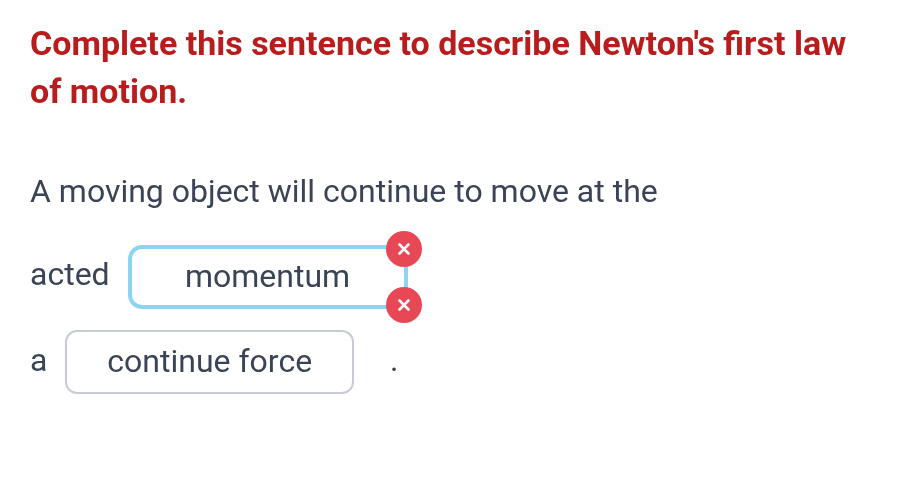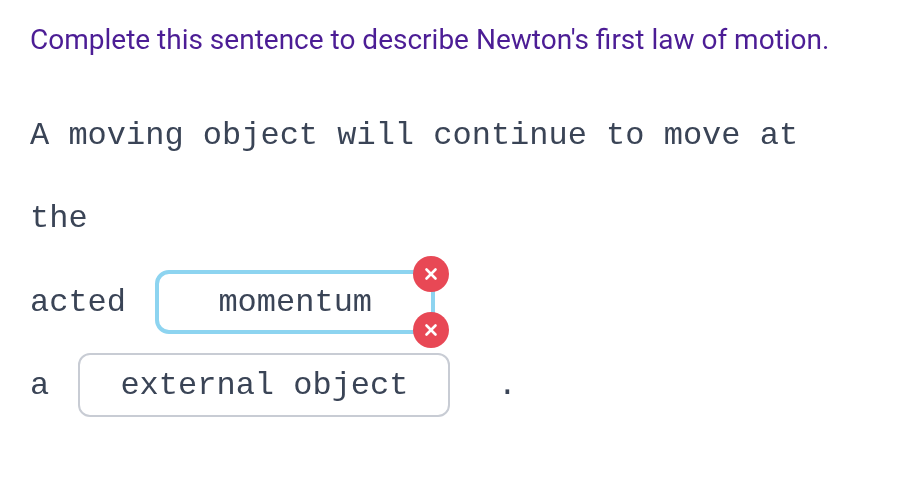--- a/index.html
+++ b/index.html
@@ -8,31 +8,30 @@
       box-sizing: border-box;
     }
     body {
       font-family: -apple-system, BlinkMacSystemFont, 'Segoe UI', Roboto, sans-serif;
       background: #fff;
       padding: 20px 30px;
       width: 902px;
       color: #3a4456;
     }
     .instruction {
-      font-size: 28px;
-      color: #4c1d95;
+      font-size: 34px;
+      color: #b91c1c;
       line-height: 1.4;
       margin-bottom: 35px;
-      font-weight: 400;
+      font-weight: 700;
     }
     .sentence-container {
       font-size: 32px;
       color: #3a4456;
       line-height: 2.6;
-      font-family: Liberation Mono, monospace;
     }
     .text-part {
       display: inline;
     }
     .blank-wrapper {
       display: inline-block;
       position: relative;
       vertical-align: middle;
       margin: 0 10px;
     }
@@ -108,17 +107,17 @@
           <line x1="6" y1="6" x2="18" y2="18"></line>
           <line x1="18" y1="6" x2="6" y2="18"></line>
         </svg>
       </span>
     </span>
   </span>
   <br>
   <span class="text-part">a</span>
   <span class="blank-wrapper">
     <span class="blank-box small">
-      <span>external object</span>
+      <span>continue force</span>
     </span>
   </span>
   <span class="text-part period">.</span>
 </div>
 
 </body></html>

